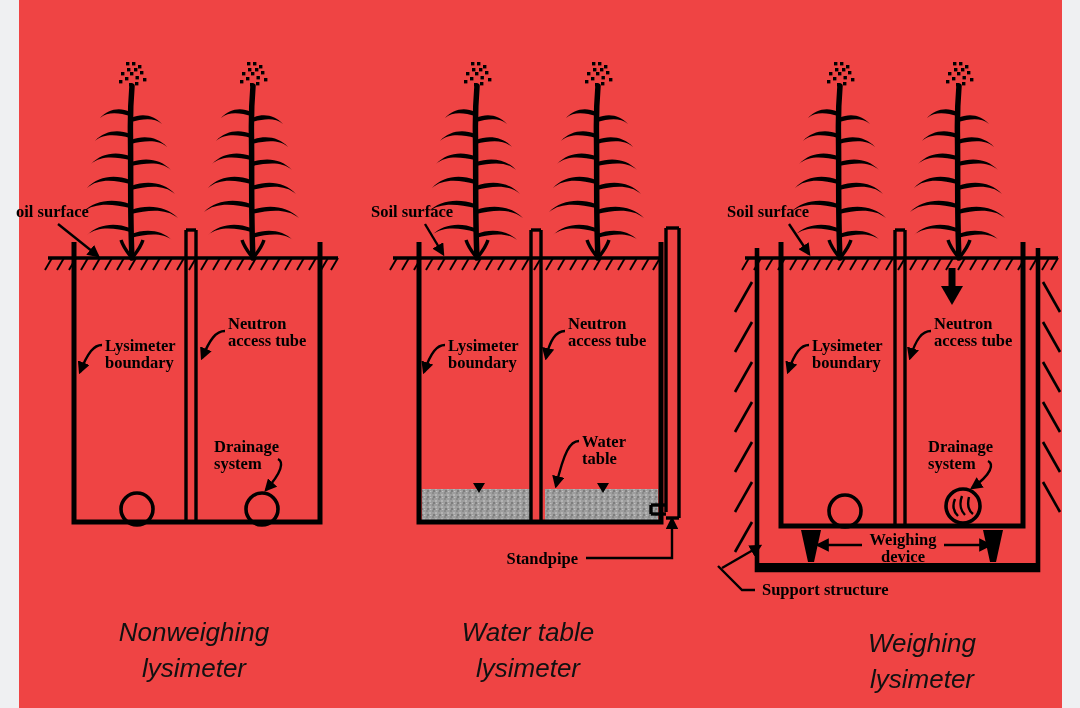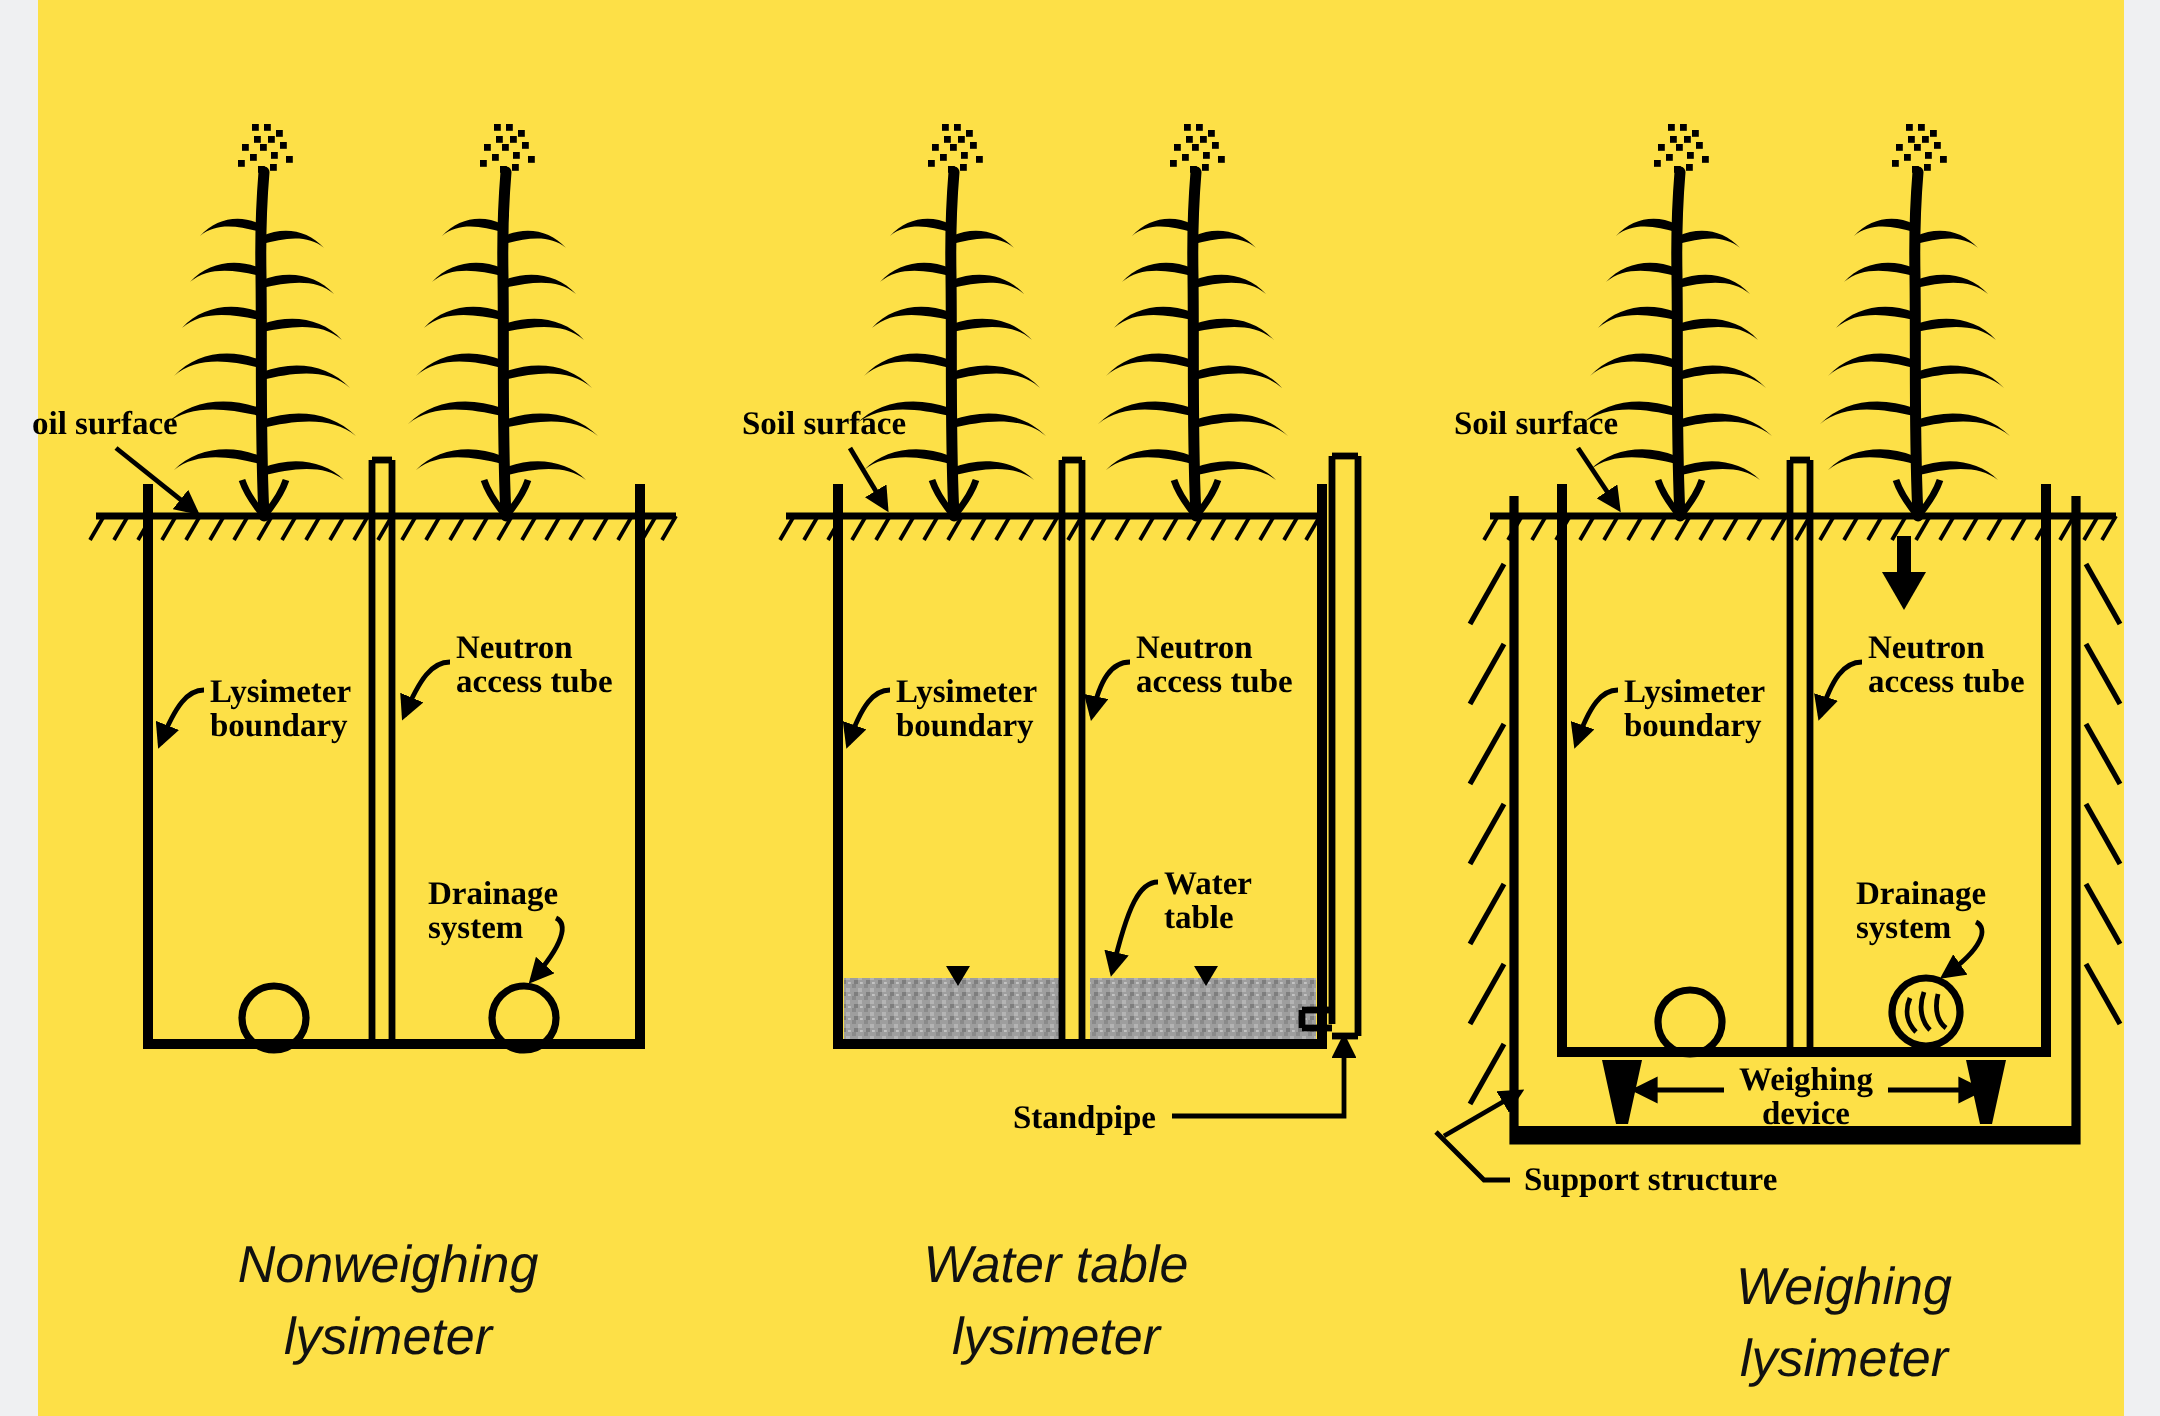--- a/index.html
+++ b/index.html
@@ -8,21 +8,21 @@
     padding: 0;
     background: #ffffff;
   }
   body {
     font-family: "Liberation Serif", serif;
   }
   #figure-root {
     position: relative;
     width: 1080px;
     height: 708px;
-    background: #fde047;
+    background: #ef4444;
     overflow: hidden;
   }
   .margin-strip {
     position: absolute;
     top: 0;
     height: 708px;
     background: #eff0f2;
   }
   #margin-left  { left: 0;     width: 19px; }
   #margin-right { left: 1062px; width: 18px; }

